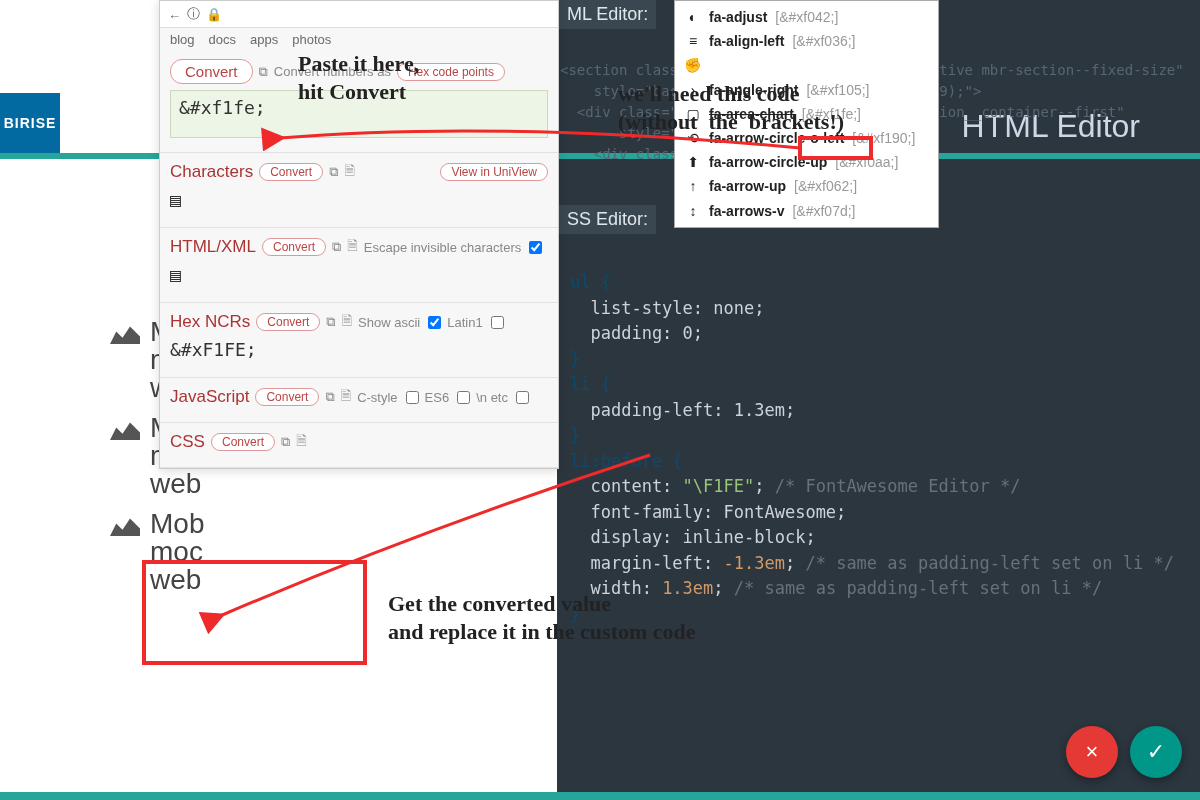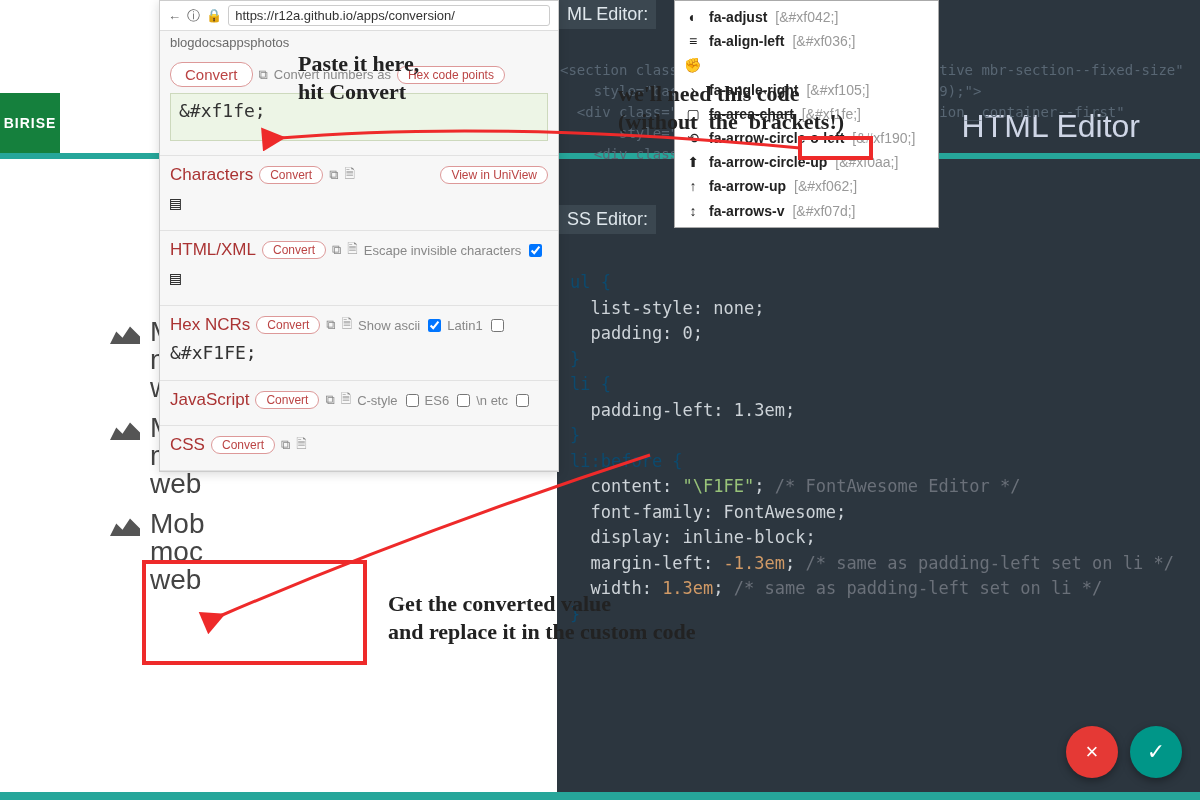--- a/index.html
+++ b/index.html
@@ -1,19 +1,19 @@
 <!DOCTYPE html>
 <html><head>
 <meta charset="utf-8">
 <style>
 *{box-sizing:border-box;margin:0;padding:0}
 body{font-family:Arial,Helvetica,sans-serif;width:1200px;height:800px;position:relative;overflow:hidden;background:#fff}
 
 .bg-dark{position:absolute;left:557px;top:0;right:0;bottom:0;background:#2c363f;color:#aaa}
-.bg-left-nav{position:absolute;left:0;top:93px;width:60px;height:60px;background:#15803d;color:#fff;display:flex;align-items:center;justify-content:center;font-weight:bold;letter-spacing:1px;font-size:14px}
+.bg-left-nav{position:absolute;left:0;top:93px;width:60px;height:60px;background:#0369a1;color:#fff;display:flex;align-items:center;justify-content:center;font-weight:bold;letter-spacing:1px;font-size:14px}
 .bg-teal{position:absolute;left:0;top:153px;width:1200px;height:6px;background:#26a69a}
 .bg-teal2{position:absolute;left:0;bottom:0;width:1200px;height:8px;background:#26a69a}
 .mob-list{position:absolute;left:110px;top:318px;color:#444;font-size:28px;line-height:1.0}
 .mob-list .row{display:flex;align-items:flex-start;margin-bottom:12px}
 .mob-list .chart{margin-right:10px;margin-top:6px}
 .mob-list .chart svg{width:30px;height:20px}
 
 .ed-label{position:absolute;color:#dfe7ec;background:#3b4750;padding:4px 8px;font-size:18px}
 .html-editor-big{position:absolute;right:60px;top:108px;color:#cfd6e6;font-size:32px;font-weight:300}
 
@@ -33,21 +33,21 @@
 .icon-popup .it{display:flex;align-items:flex-start;padding:3px 10px;gap:8px;line-height:1.3}
 .icon-popup .it .ic{width:16px;display:inline-flex;justify-content:center;color:#222;flex-shrink:0}
 .icon-popup .it .name{font-weight:bold}
 .icon-popup .it .code{color:#999}
 
 .conv{position:absolute;left:159px;top:0;width:400px;background:#f7f7f7;border:1px solid #ccc;box-shadow:0 2px 10px rgba(0,0,0,.15)}
 .addr{display:flex;align-items:center;gap:6px;background:#fff;padding:4px 8px;border-bottom:1px solid #ddd}
 .addr .url{flex:1;font-size:13px;color:#333;border:1px solid #ccc;border-radius:3px;padding:2px 6px}
 .addr .arrow,.addr .shield,.addr .lock{color:#666;font-size:13px}
 .addr .lock{color:#3a3}
-.conv .tabs{display:flex;padding:4px 10px;color:#6a6a6a;font-size:13px}
+.conv .tabs{display:flex;gap:14px;padding:4px 10px;color:#6a6a6a;font-size:13px}
 .conv .panel{padding:8px 10px 14px 10px;border-bottom:1px solid #e2e2e2}
 .conv .panel .hd{display:flex;align-items:center;gap:6px;flex-wrap:wrap;font-size:13px}
 .conv .hd .title{color:#a33;font-size:17px}
 .conv .btn{border:1px solid #d99;color:#b44;background:#fff;border-radius:12px;padding:1px 10px;font-size:12px;cursor:pointer}
 .conv .mini{color:#888;font-size:13px}
 .conv .ta{margin-top:6px;width:100%;min-height:24px;font-family:Consolas,Monaco,monospace;font-size:18px;color:#333;word-break:break-all}
 .conv .ta.box{background:#edf5e6;border:1px solid #cdd9bd;padding:6px 8px;min-height:48px}
 .conv .cb{margin-left:2px;vertical-align:middle}
 
 .redbox{position:absolute;border:4px solid #ee2a2a}
@@ -162,21 +162,20 @@
       <span class="name">fa-arrows-v</span>
       <span class="code">[&amp;#xf07d;]</span>
     </div>
 </div>
 
 <div class="conv">
   <div class="addr">
     <span class="arrow">←</span>
     <span class="shield">ⓘ</span>
     <span class="lock">🔒</span>
-    <div class="url">https://r12a.github.io/apps/conversion/</div>
   </div>
   <div class="tabs">
     <span>blog</span>
     <span>docs</span>
     <span>apps</span>
     <span>photos</span>
   </div>
 
   <div class="panel" style="background:#f7f7f7">
     <div class="hd">

